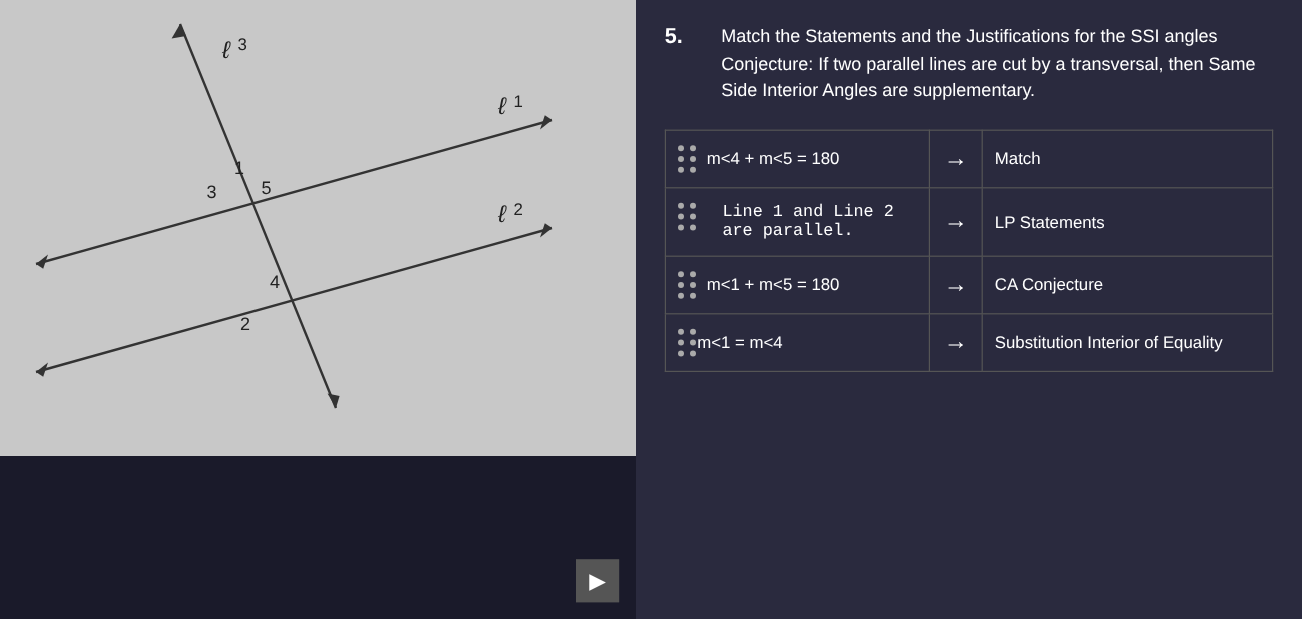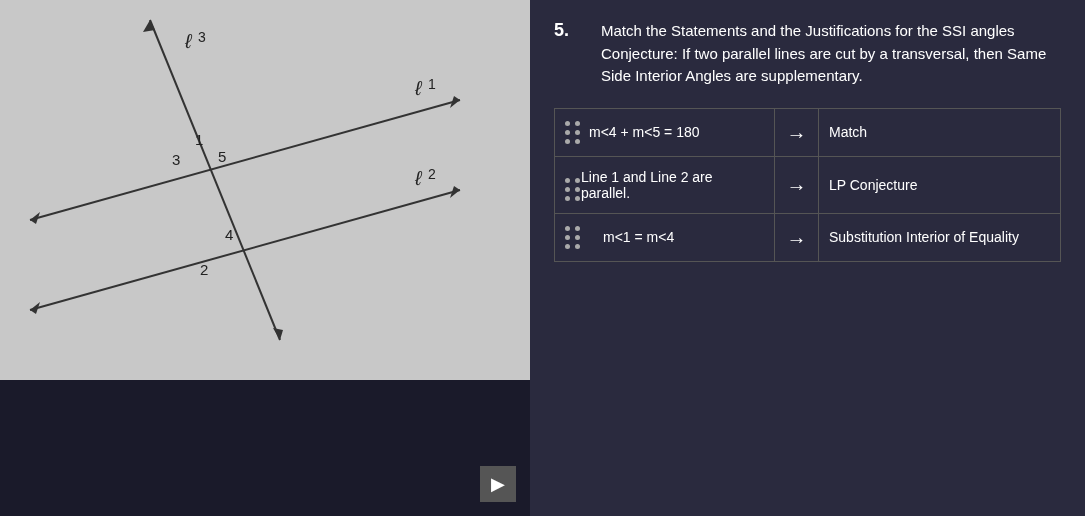--- a/index.html
+++ b/index.html
@@ -193,38 +193,55 @@
           <span style="width:5px;height:5px;background:#aaa;border-radius:50%;display:block;"></span>
         </div>
         <span>m&lt;4 + m&lt;5 = 180</span>
       </div>
     </td>
           <td style="width: 44px; text-align: center; font-size: 20px;">→</td>
           <td>Match</td>
         </tr>
         <tr>
           <td style="width: 220px;">
-      <div style="display:flex;align-items:flex-end;gap:0;">
+      <div style="display:flex;align-items:flex-start;gap:21px;font-family:Liberation Mono, monospace;">
         <div style="display:inline-grid;grid-template-columns:repeat(2,6px);gap:4px;cursor:grab;">
           <span style="width:5px;height:5px;background:#aaa;border-radius:50%;display:block;"></span>
           <span style="width:5px;height:5px;background:#aaa;border-radius:50%;display:block;"></span>
           <span style="width:5px;height:5px;background:#aaa;border-radius:50%;display:block;"></span>
           <span style="width:5px;height:5px;background:#aaa;border-radius:50%;display:block;"></span>
           <span style="width:5px;height:5px;background:#aaa;border-radius:50%;display:block;"></span>
           <span style="width:5px;height:5px;background:#aaa;border-radius:50%;display:block;"></span>
         </div>
         <span>Line 1 and Line 2 are parallel.</span>
       </div>
     </td>
           <td style="width: 44px; text-align: center; font-size: 20px;">→</td>
-          <td>LP Conjecture</td>
+          <td>LP Statements</td>
         </tr>
         <tr>
           <td style="width: 220px;">
-      <div style="display:flex;align-items:center;gap:22px;">
+      <div style="display:flex;align-items:center;gap:8px;">
+        <div style="display:inline-grid;grid-template-columns:repeat(2,6px);gap:4px;cursor:grab;">
+          <span style="width:5px;height:5px;background:#aaa;border-radius:50%;display:block;"></span>
+          <span style="width:5px;height:5px;background:#aaa;border-radius:50%;display:block;"></span>
+          <span style="width:5px;height:5px;background:#aaa;border-radius:50%;display:block;"></span>
+          <span style="width:5px;height:5px;background:#aaa;border-radius:50%;display:block;"></span>
+          <span style="width:5px;height:5px;background:#aaa;border-radius:50%;display:block;"></span>
+          <span style="width:5px;height:5px;background:#aaa;border-radius:50%;display:block;"></span>
+        </div>
+        <span>m&lt;1 + m&lt;5 = 180</span>
+      </div>
+    </td>
+          <td style="width: 44px; text-align: center; font-size: 20px;">→</td>
+          <td>CA Conjecture</td>
+        </tr>
+        <tr>
+          <td style="width: 220px;">
+      <div style="display:flex;align-items:center;gap:0;">
         <div style="display:inline-grid;grid-template-columns:repeat(2,6px);gap:4px;cursor:grab;">
           <span style="width:5px;height:5px;background:#aaa;border-radius:50%;display:block;"></span>
           <span style="width:5px;height:5px;background:#aaa;border-radius:50%;display:block;"></span>
           <span style="width:5px;height:5px;background:#aaa;border-radius:50%;display:block;"></span>
           <span style="width:5px;height:5px;background:#aaa;border-radius:50%;display:block;"></span>
           <span style="width:5px;height:5px;background:#aaa;border-radius:50%;display:block;"></span>
           <span style="width:5px;height:5px;background:#aaa;border-radius:50%;display:block;"></span>
         </div>
         <span>m&lt;1 = m&lt;4</span>
       </div>

